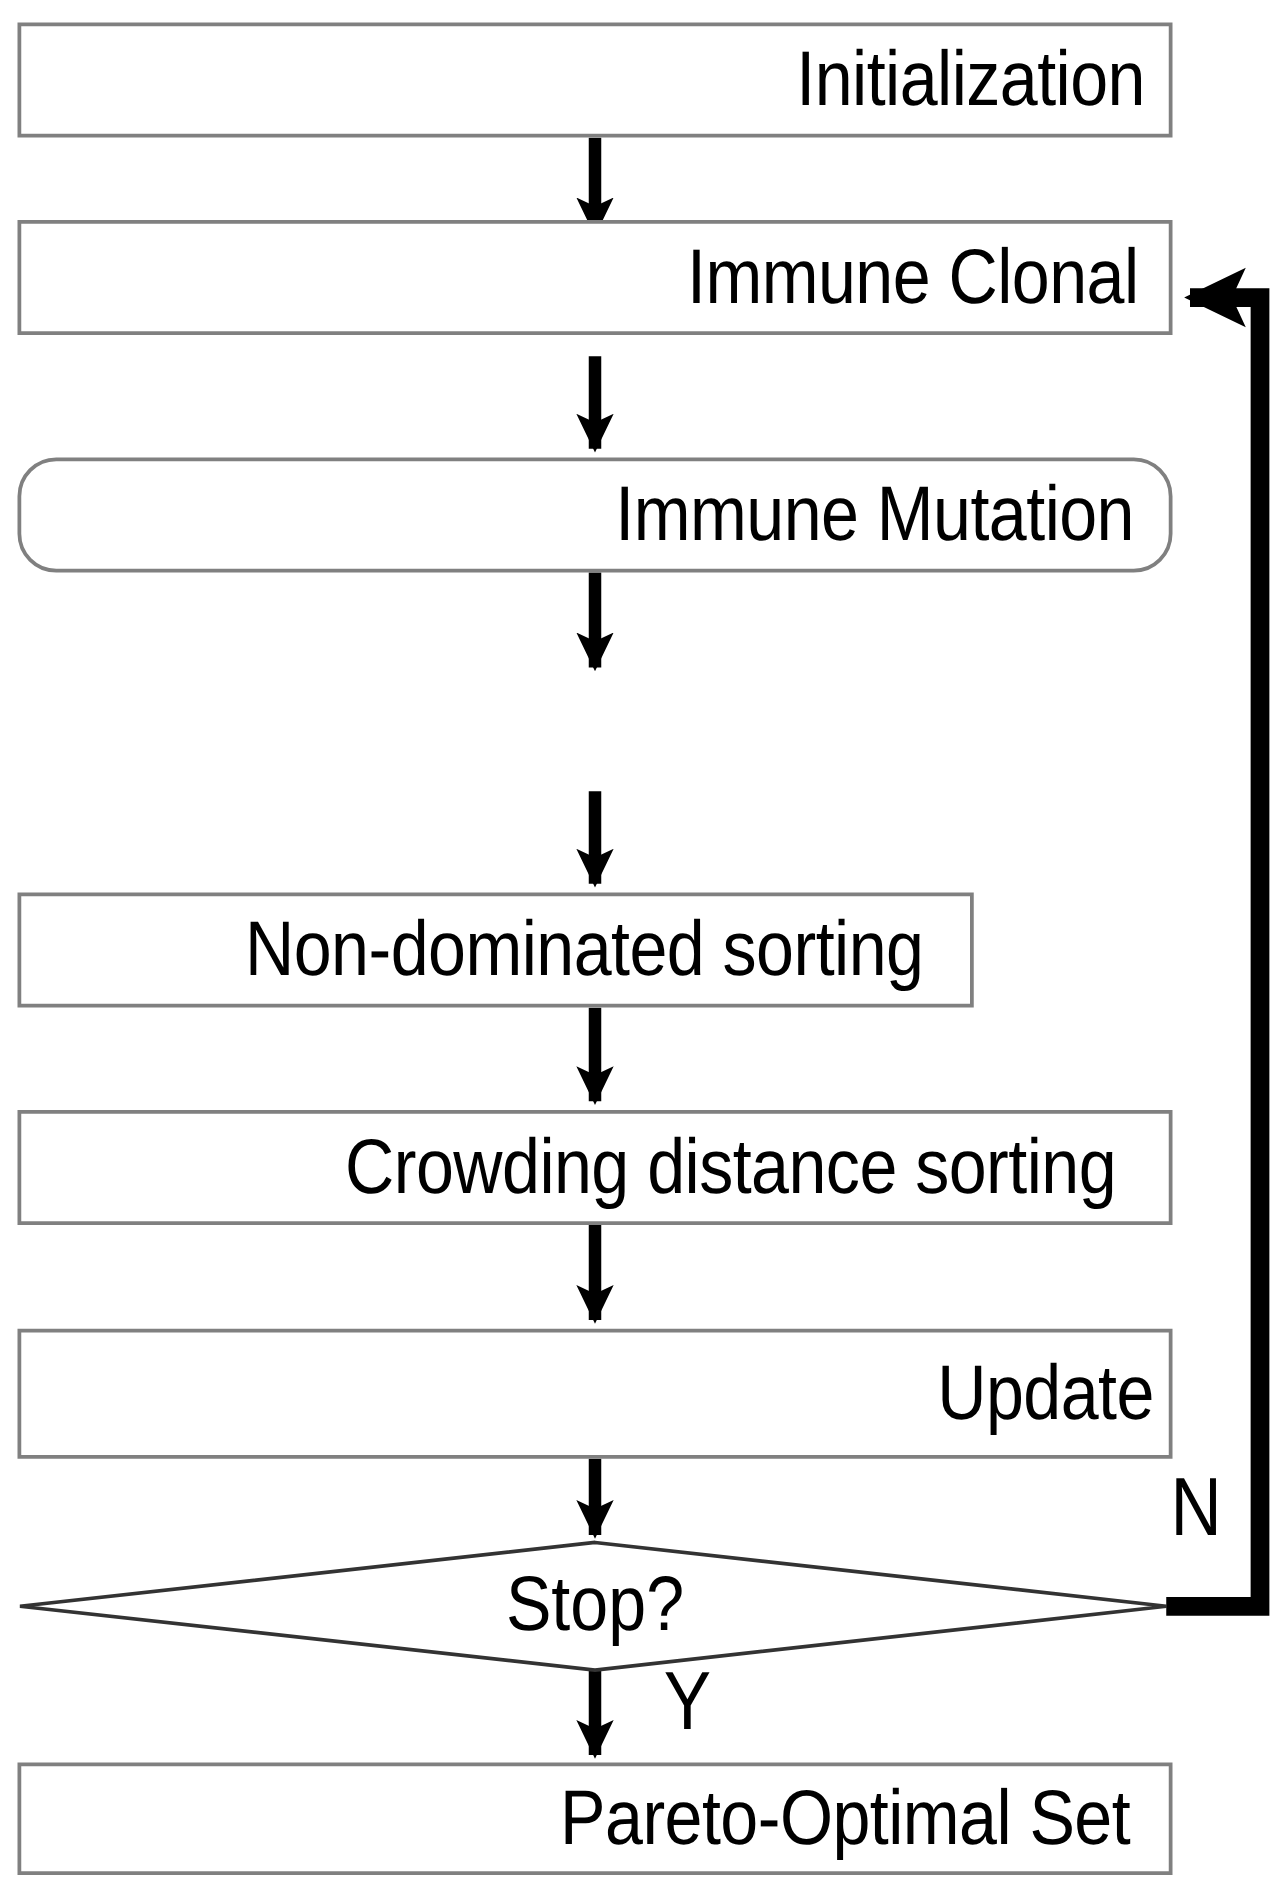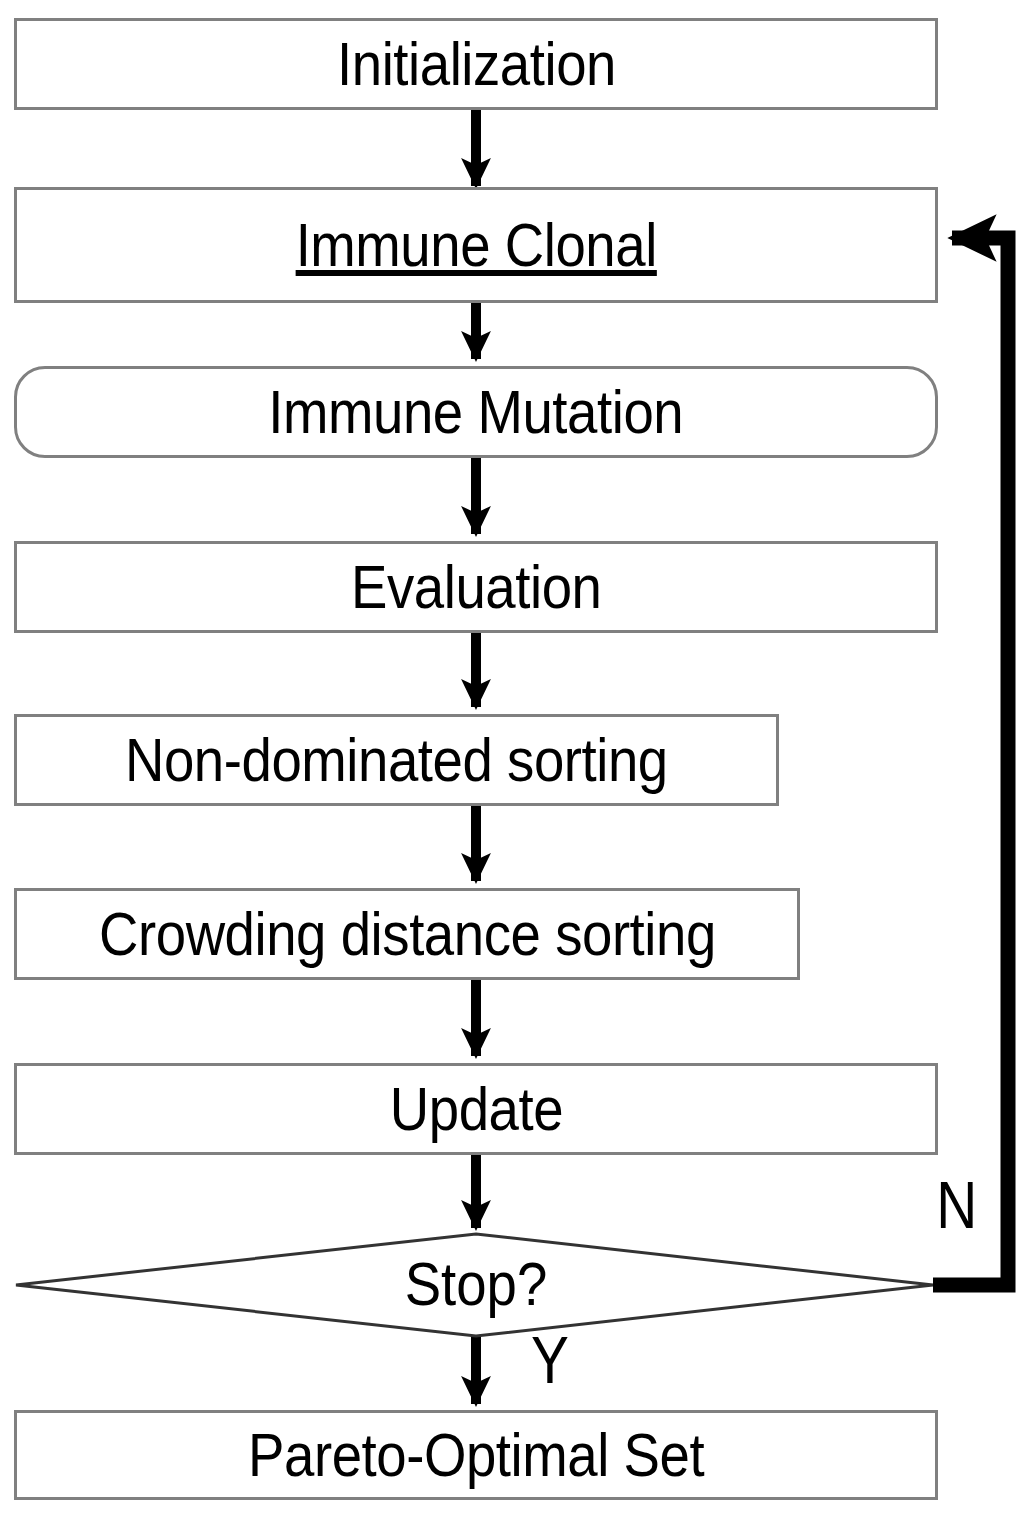--- a/index.html
+++ b/index.html
@@ -25,21 +25,21 @@
     width: 1024px;
     height: 1523px;
   }
   .node-box {
     position: absolute;
     box-sizing: border-box;
     border: 3px solid #808080;
     background: #ffffff;
     display: flex;
     align-items: center;
-    justify-content: center;
+    justify-content: flex-end;
   }
   .node-label {
     font-family: "Liberation Sans", sans-serif;
     font-size: 62px;
     line-height: 1;
     color: #000000;
     white-space: nowrap;
     transform: scaleX(0.88);
     transform-origin: center center;
     letter-spacing: -0.5px;
@@ -94,41 +94,38 @@
 
     <polygon points="476,1234 933,1285 476,1336 16,1285" fill="#ffffff" stroke="#333333" stroke-width="3"></polygon>
 
     <path d="M 933 1285 L 1008 1285 L 1008 238 L 952 238" fill="none" stroke="#000000" stroke-width="15" stroke-linejoin="miter" marker-end="url(#fatArrowLeft)"></path>
   </svg>
 
   <div class="node-box" style="left:14px; top:18px; width:924px; height:92px;">
     <span class="node-label">Initialization</span>
   </div>
 
-  <div class="node-box" style="left:14px; top:187px; width:924px; height:116px;text-decoration:underline;">
+  <div class="node-box" style="left:14px; top:176px; width:924px; height:92px;">
     <span class="node-label">Immune Clonal</span>
   </div>
 
   <div class="node-box" style="left:14px; top:366px; width:924px; height:92px;border-radius:31px;">
     <span class="node-label">Immune Mutation</span>
   </div>
 
-  <div class="node-box" style="left:14px; top:541px; width:924px; height:92px;">
-    <span class="node-label">Evaluation</span>
-  </div>
 
   <div class="node-box" style="left:14px; top:714px; width:765px; height:92px;">
     <span class="node-label">Non-dominated sorting</span>
   </div>
 
-  <div class="node-box" style="left:14px; top:888px; width:786px; height:92px;">
+  <div class="node-box" style="left:14px; top:888px; width:924px; height:92px;">
     <span class="node-label">Crowding distance sorting</span>
   </div>
 
-  <div class="node-box" style="left:14px; top:1063px; width:924px; height:92px;">
+  <div class="node-box" style="left:14px; top:1063px; width:924px; height:104px;">
     <span class="node-label">Update</span>
   </div>
 
   <div class="decision-label" style="left:376px; top:1253px; width:200px; text-align:center;">Stop?</div>
 
   <div class="node-box" style="left:14px; top:1410px; width:924px; height:90px;">
     <span class="node-label">Pareto-Optimal Set</span>
   </div>
 
   <div class="edge-label" style="left:933px; top:1172px;">N</div>

